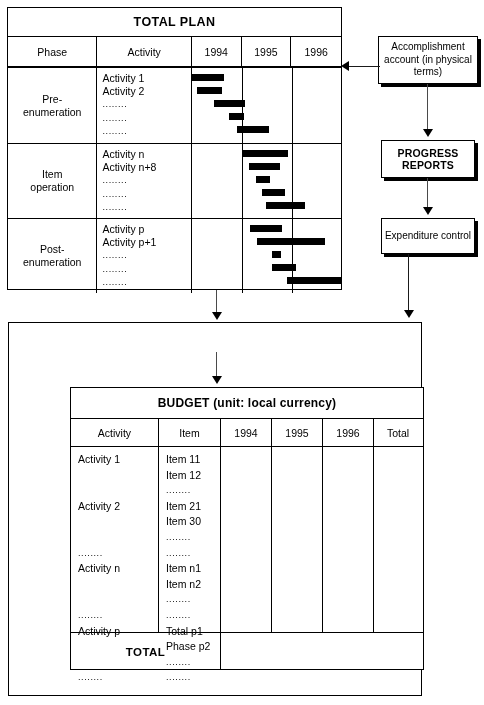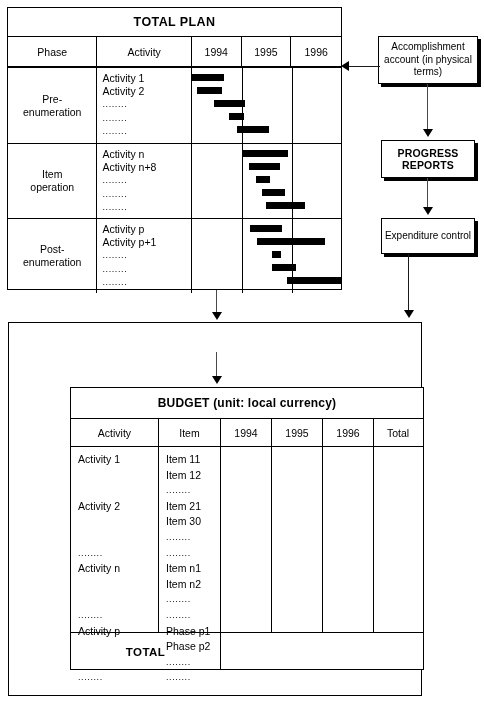--- a/index.html
+++ b/index.html
@@ -327,21 +327,21 @@
           <div>Item 12</div>
           <div class="dots">........</div>
           <div>Item 21</div>
           <div>Item 30</div>
           <div class="dots">........</div>
           <div class="dots">........</div>
           <div>Item n1</div>
           <div>Item n2</div>
           <div class="dots">........</div>
           <div class="dots">........</div>
-          <div>Phase p1</div>
+          <div>Total p1</div>
           <div>Phase p2</div>
           <div class="dots">........</div>
           <div class="dots">........</div>
         </div>
 
         <div class="bc-y"></div>
         <div class="bc-y"></div>
         <div class="bc-y"></div>
         <div class="bc-tot last"></div>
       </div>

